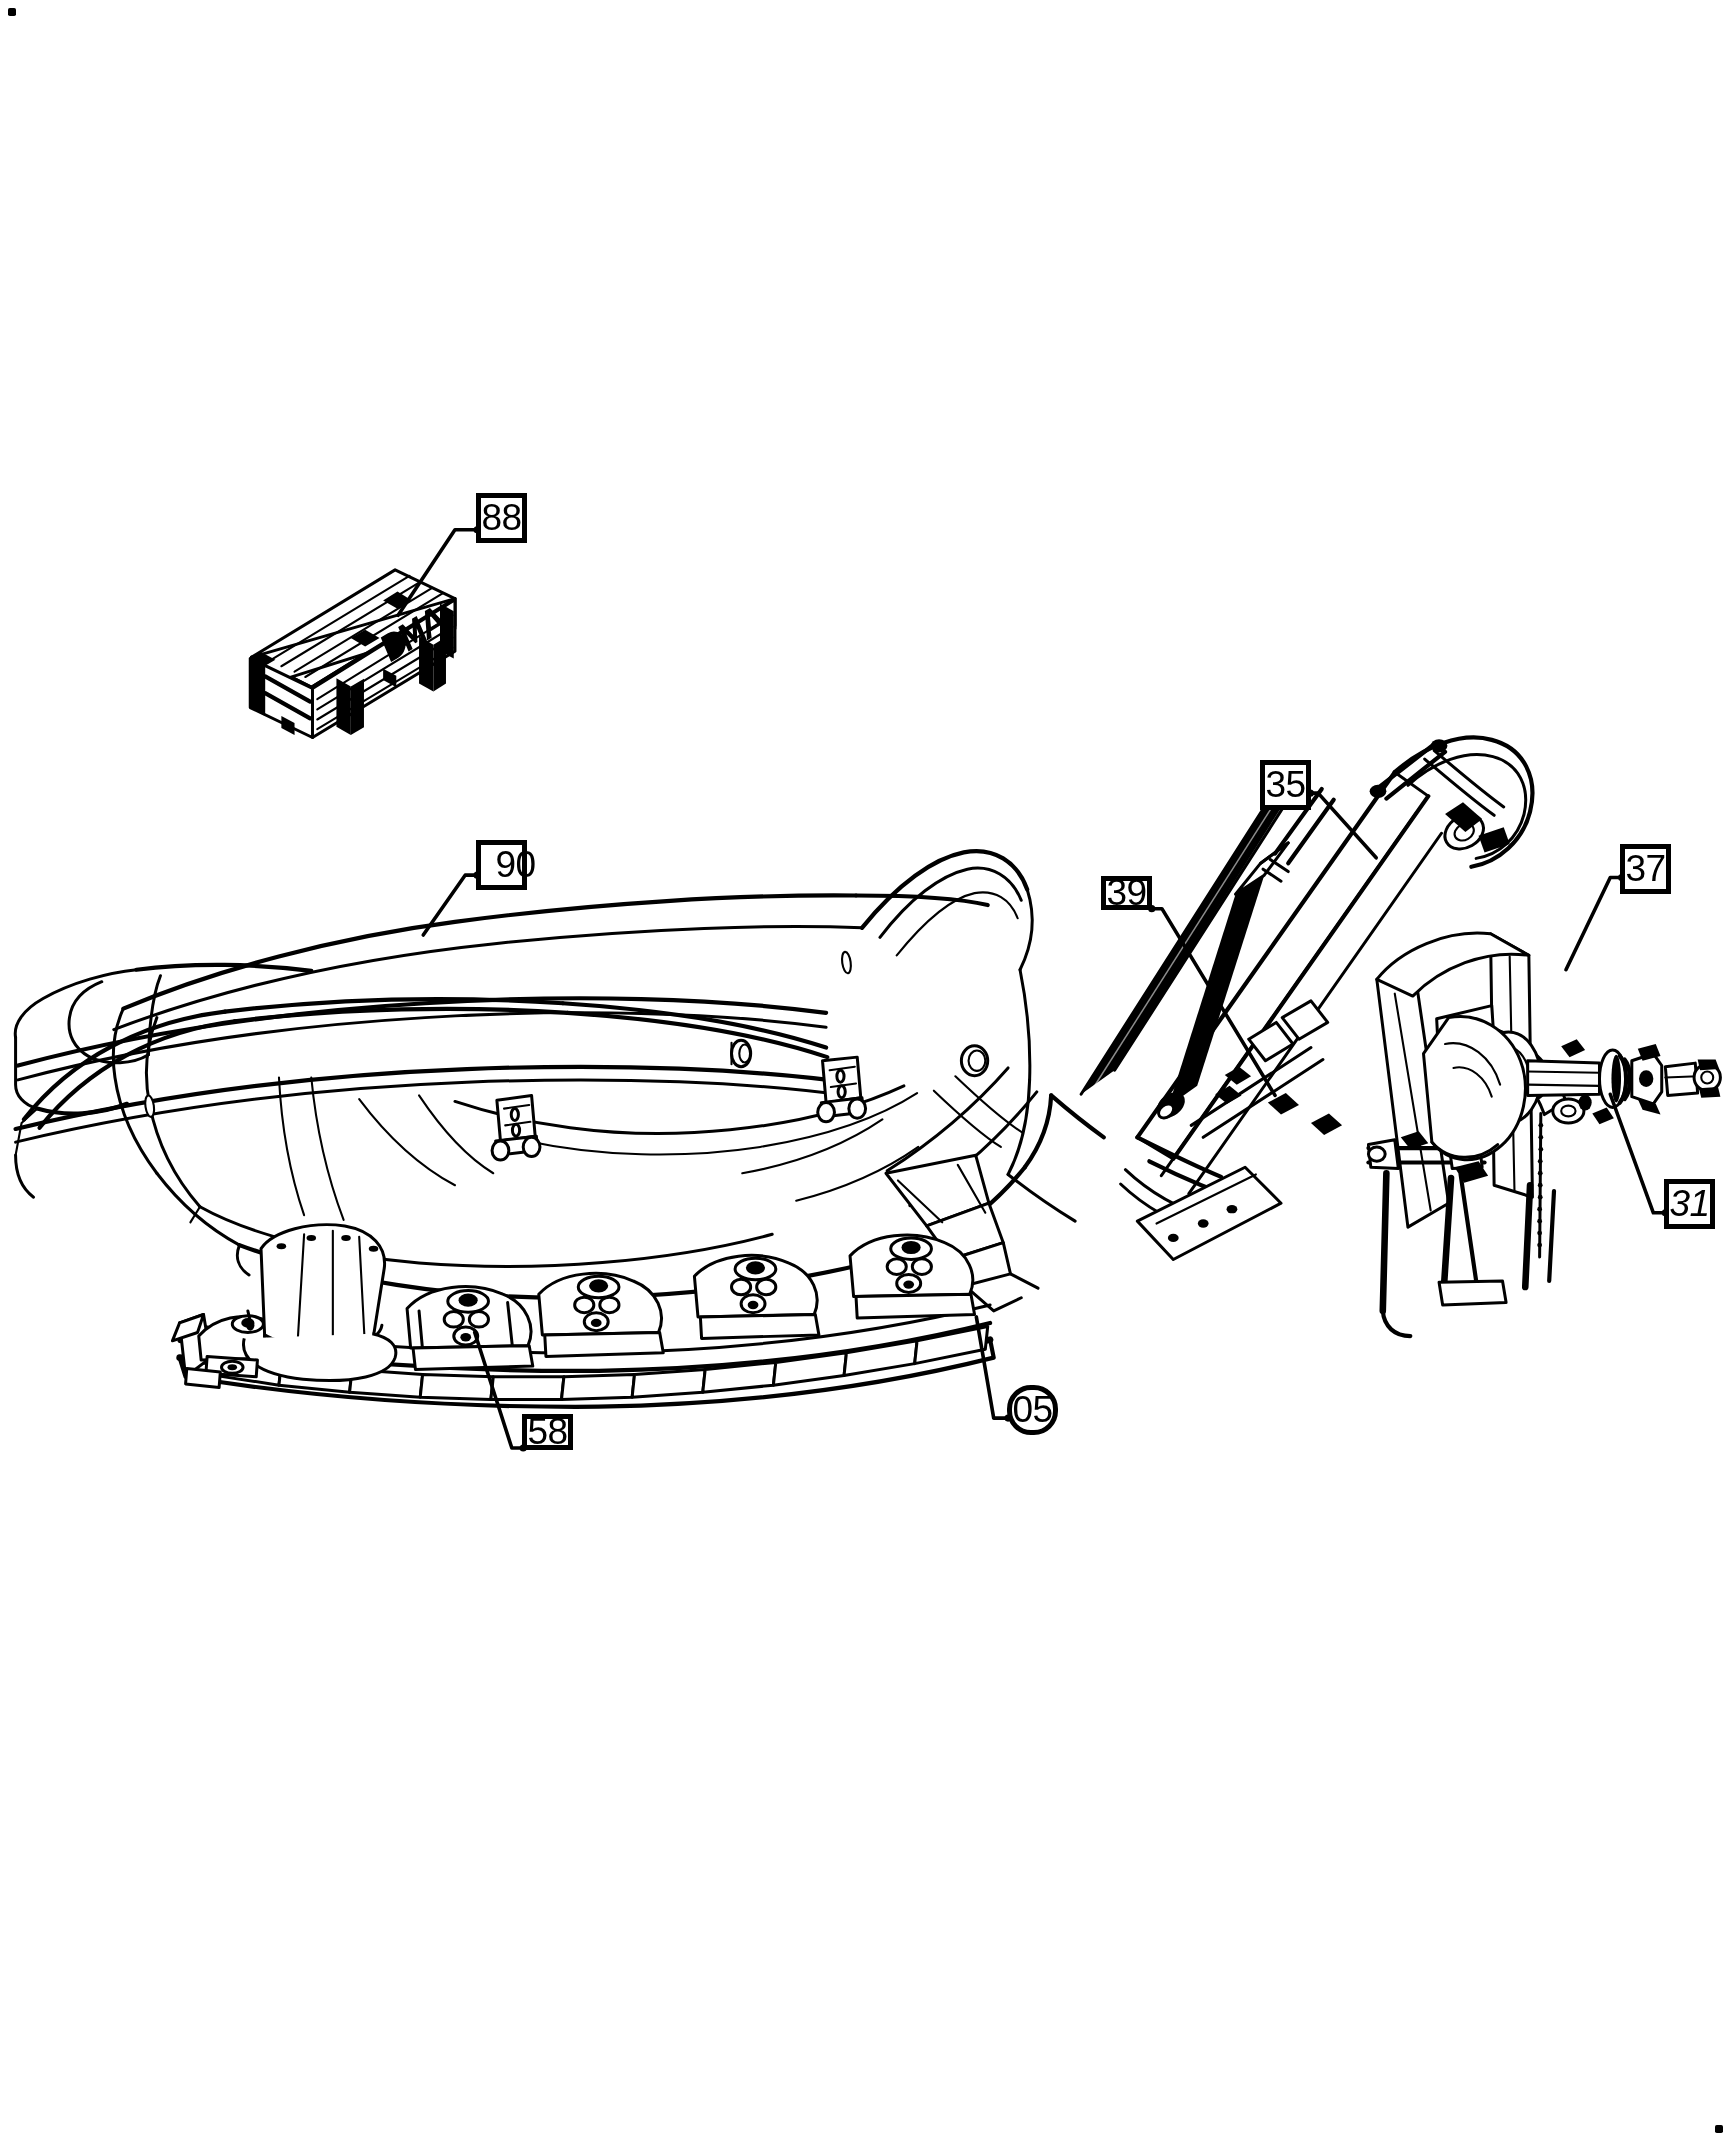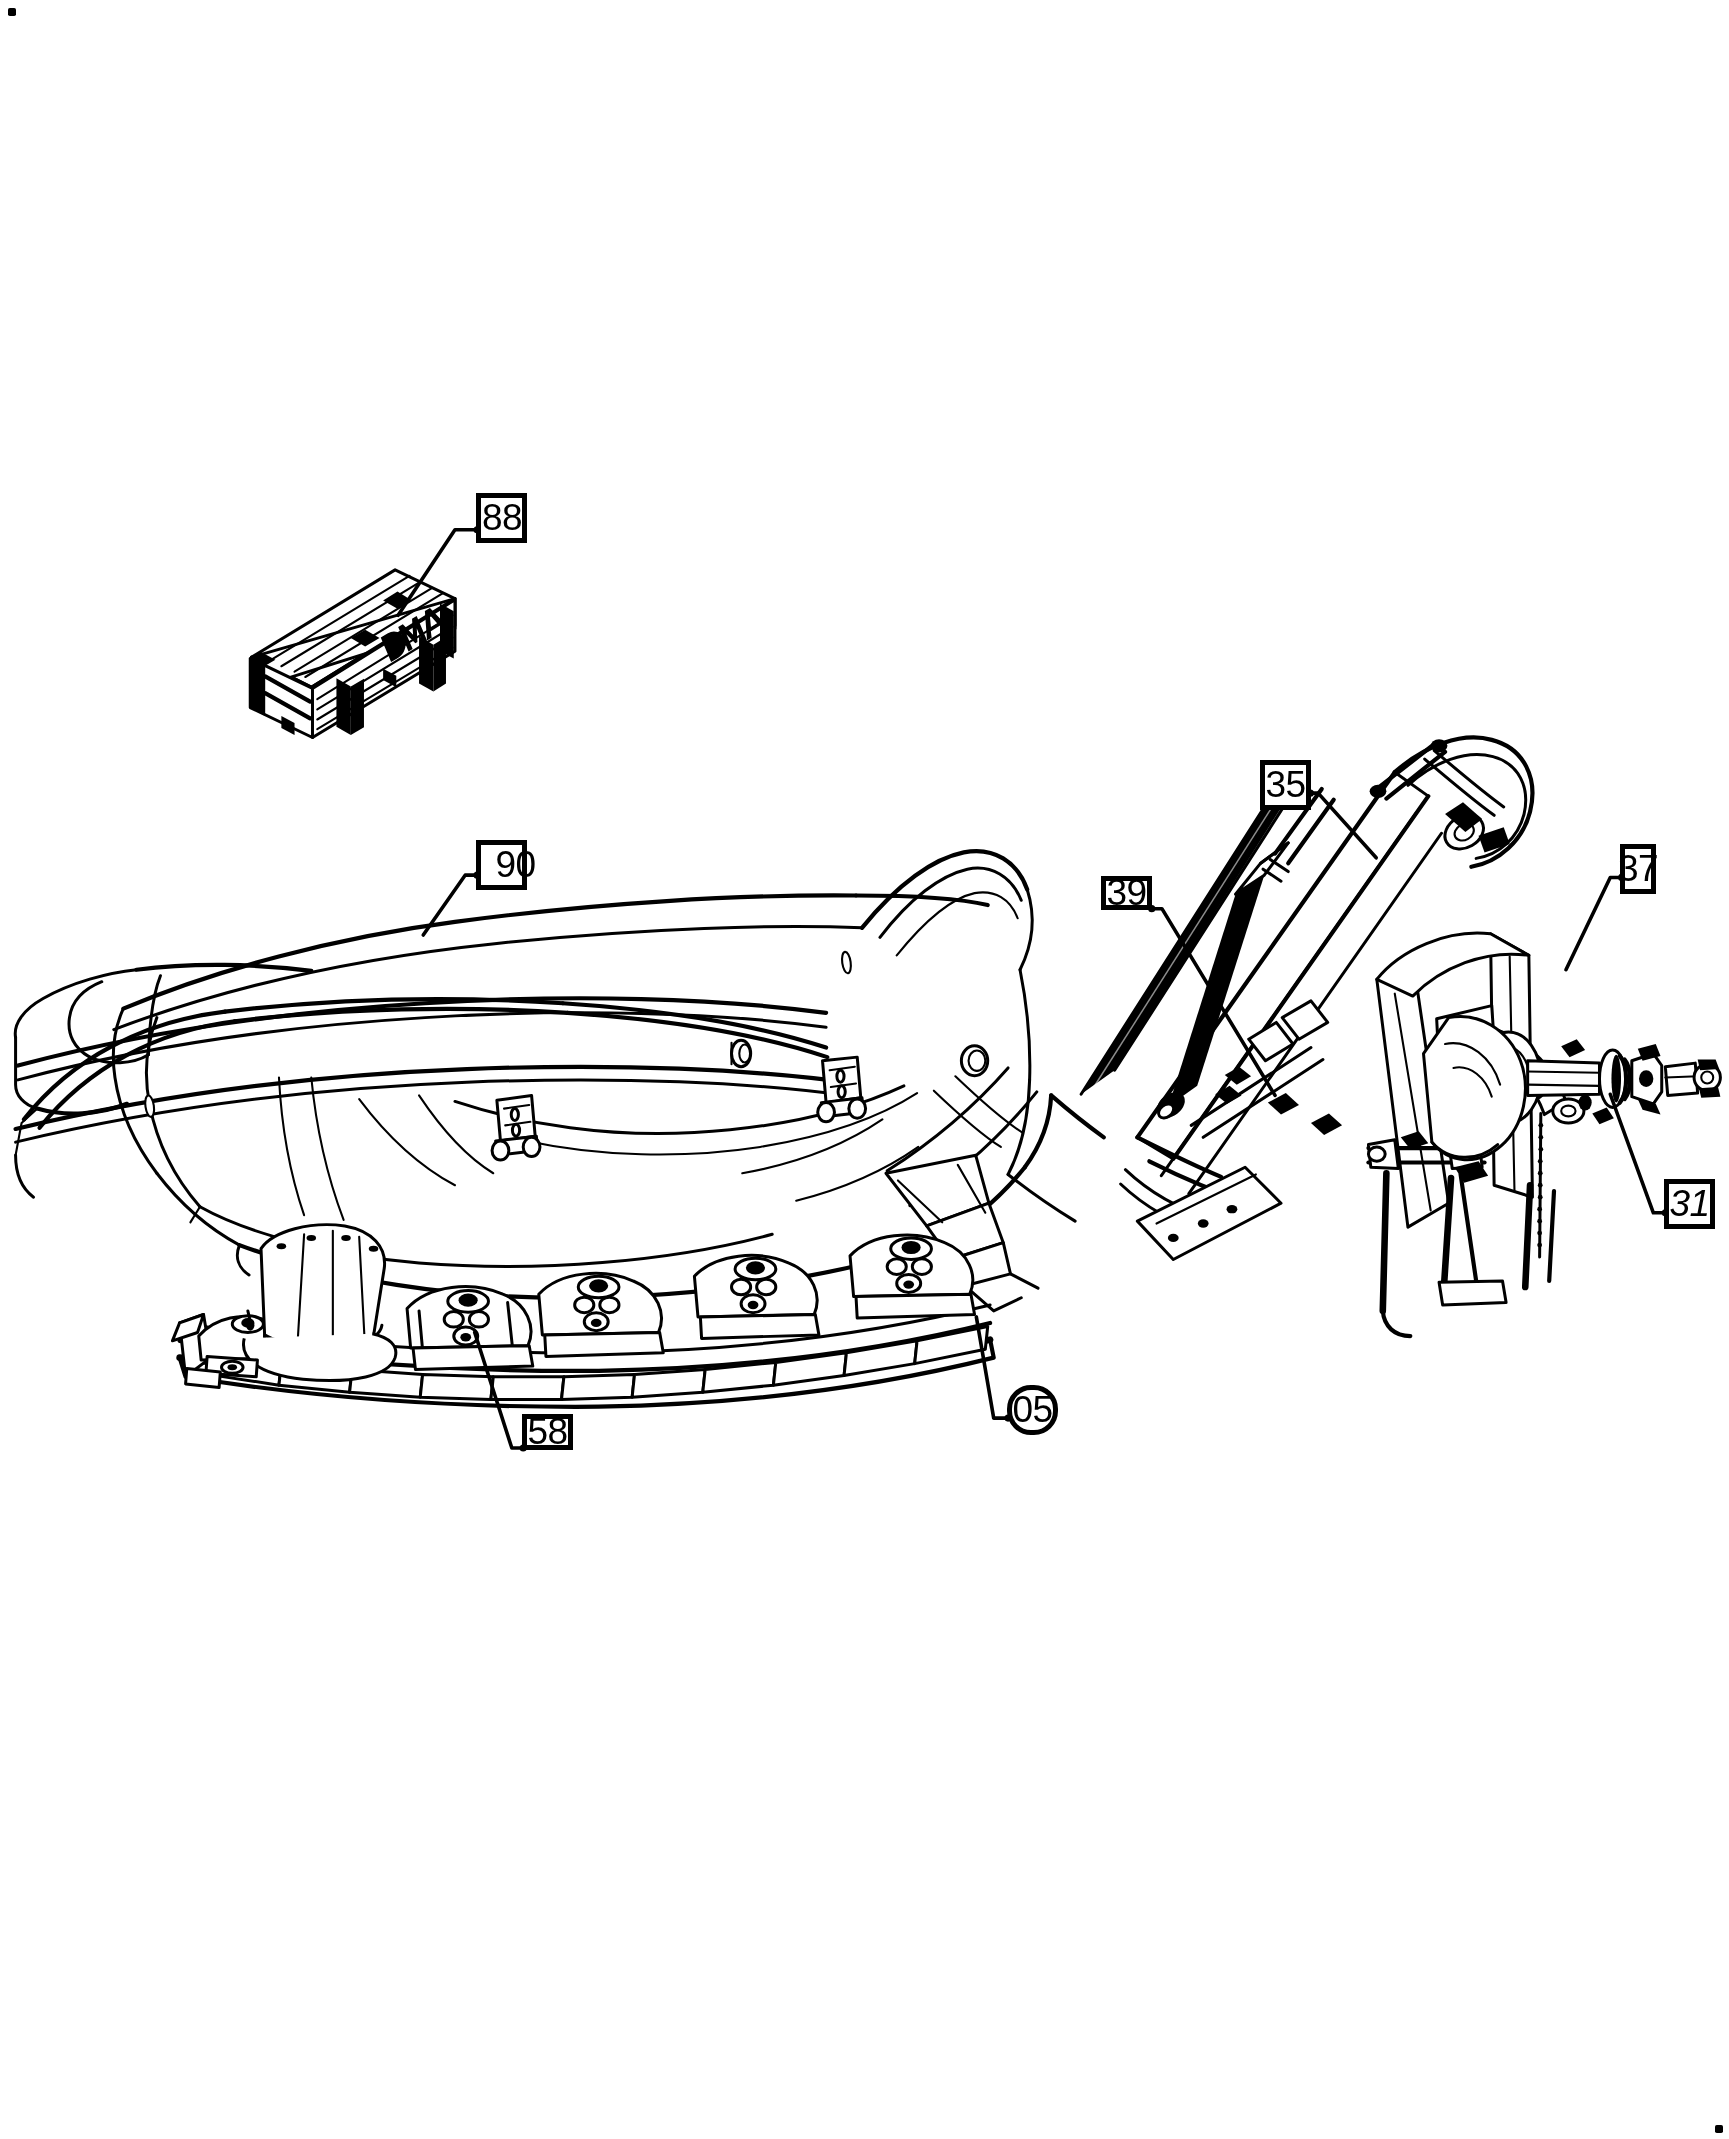--- a/index.html
+++ b/index.html
@@ -551,33 +551,33 @@
           <polyline class="lead" points="872,2419 855,2419 793,2226"></polyline>
           <circle class="fk" cx="874" cy="2419" r="6"></circle>
         </g>
     </g>
 
   </svg>
 
   <div class="regmark" style="left:8.4px;top:8.4px;"></div>
   <div class="regmark" style="left:1715px;top:2125px;"></div>
 
-  <div class="callout" style="left:476px;top:493px;width:51px;height:50px;justify-content:flex-end;">
+  <div class="callout" style="left:476px;top:493px;width:51px;height:50px;">
     <span>88</span>
   </div>
   <div class="callout" style="left:476px;top:840px;width:51px;height:50px;padding-left:28px;">
     <span>90</span>
   </div>
   <div class="callout" style="left:1260px;top:760px;width:51px;height:50px;">
     <span>35</span>
   </div>
   <div class="callout" style="left:1101px;top:876px;width:51px;height:34px;">
     <span>39</span>
   </div>
-  <div class="callout" style="left:1620px;top:844px;width:36px;height:50px;align-items:center;">
+  <div class="callout" style="left:1620px;top:844px;width:51px;height:50px;align-items:center;">
     <span>37</span>
   </div>
   <div class="callout" style="left:1664px;top:1179px;width:51px;height:50px;font-style:italic;">
     <span>31</span>
   </div>
   <div class="callout" style="left:1007px;top:1385px;width:51px;height:50px;border-radius:24px;">
     <span>05</span>
   </div>
   <div class="callout" style="left:522px;top:1414px;width:51px;height:36px;">
     <span>58</span>

